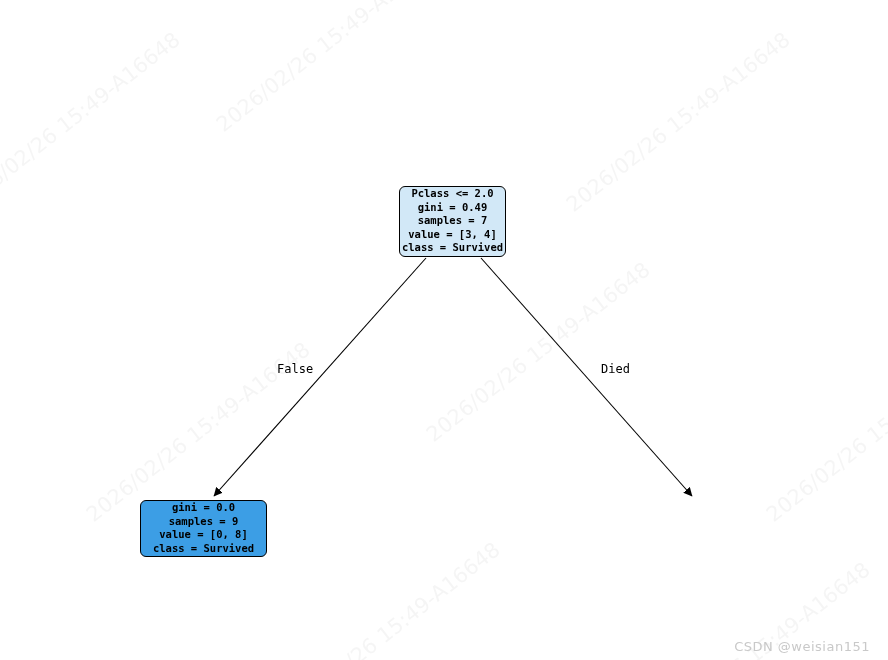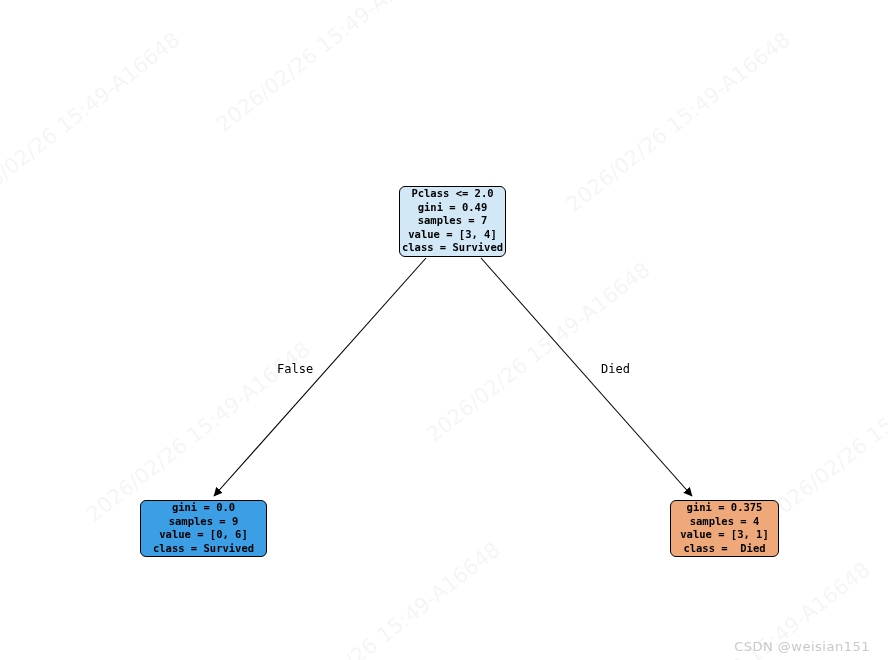--- a/index.html
+++ b/index.html
@@ -108,26 +108,20 @@
     <div class="node-line">Pclass &lt;= 2.0</div>
     <div class="node-line">gini = 0.49</div>
     <div class="node-line">samples = 7</div>
     <div class="node-line">value = [3, 4]</div>
     <div class="node-line">class = Survived</div>
   </div>
 
   <div class="node left-leaf" style="background: rgb(60, 158, 229);">
     <div class="node-line">gini = 0.0</div>
     <div class="node-line">samples = 9</div>
-    <div class="node-line">value = [0, 6]</div>
+    <div class="node-line">value = [0, 8]</div>
     <div class="node-line">class = Survived</div>
   </div>
 
-  <div class="node right-leaf" style="background: rgb(239, 168, 122);">
-    <div class="node-line">gini = 0.375</div>
-    <div class="node-line">samples = 4</div>
-    <div class="node-line">value = [3, 1]</div>
-    <div class="node-line">class =  Died</div>
-  </div>
 
   <div class="csdn-watermark">CSDN @weisian151</div>
 
 </div>
 
 </body></html>

